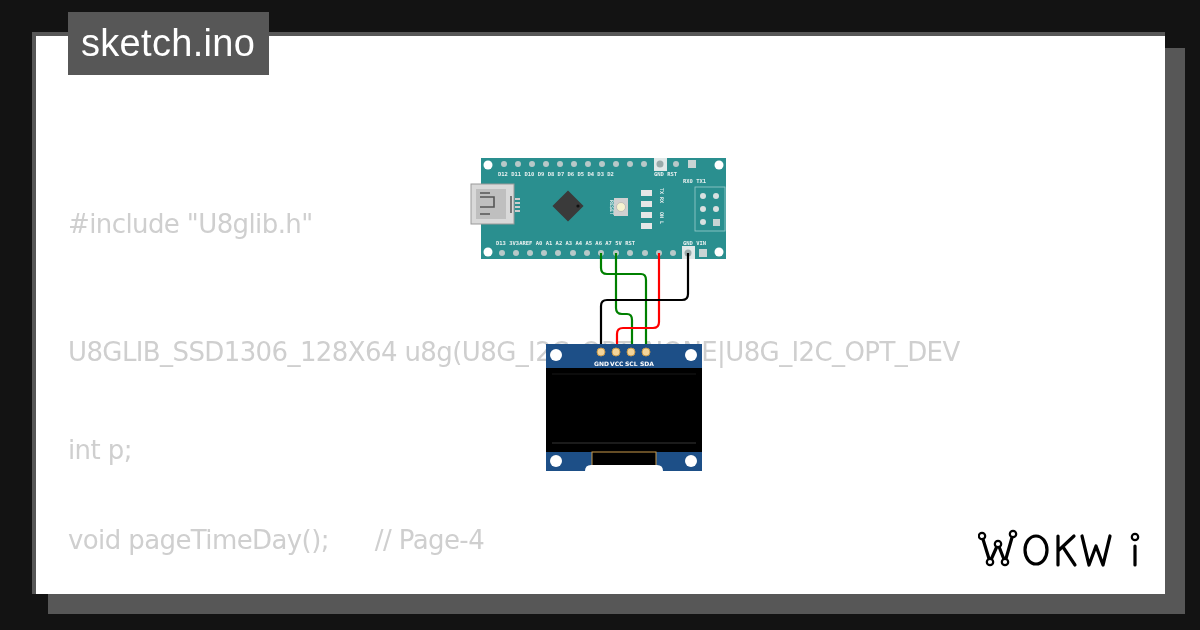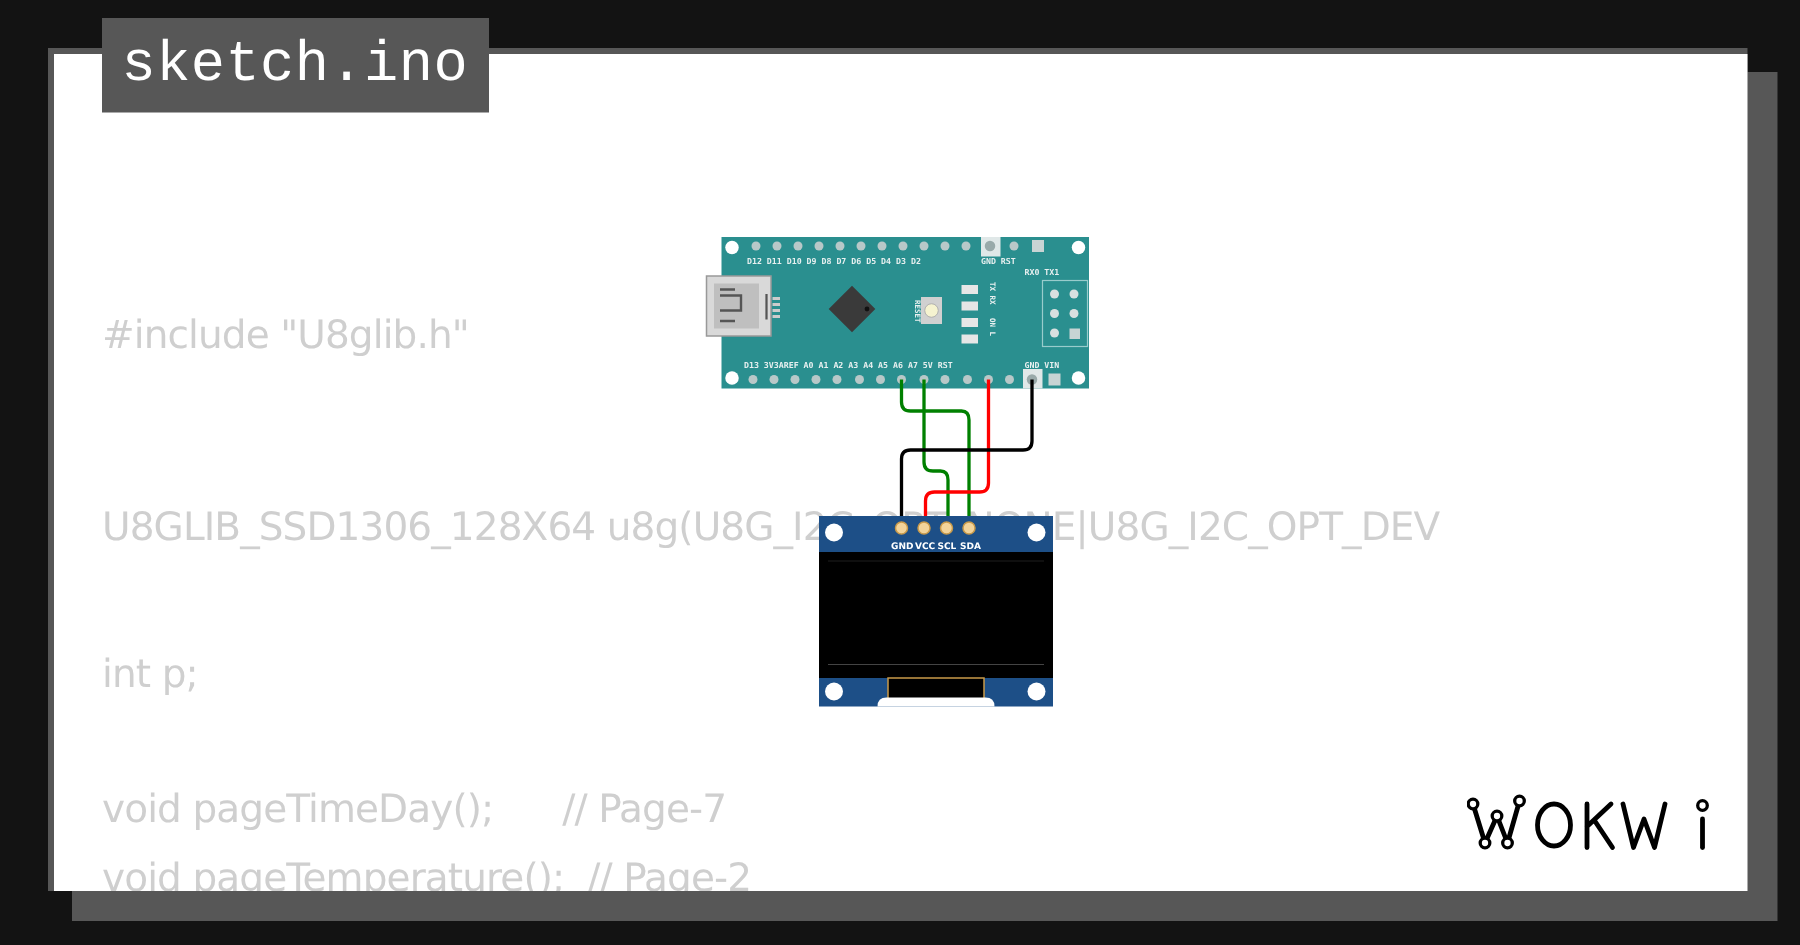--- a/index.html
+++ b/index.html
@@ -16,21 +16,21 @@
     position: absolute; left: 32px; top: 32px;
     width: 1133px; height: 562px; background: #575757;
   }
   .card-inner {
     position: absolute; left: 4px; top: 4px; right: 0; bottom: 0;
     background: #ffffff; overflow: hidden;
   }
   .title-tag {
     position: absolute; left: 68px; top: 12px; height: 63px;
     padding: 0 14px 0 13px; background: #575757; color: #ffffff;
-    font-family: Liberation Mono, monospace; font-size: 38px;
+    font-family: Liberation Sans, sans-serif; font-size: 38px;
     line-height: 63px; z-index: 5; letter-spacing: 0.3px;
   }
   .code {
     position: absolute; left: 32px; top: 0; right: 32px;
     color: #cfcfcf; font-family: "DejaVu Sans", sans-serif;
     font-size: 26px; white-space: pre; letter-spacing: -0.6px;
   }
   .code .line { position: absolute; left: 0; height: 40px; line-height: 40px; overflow: hidden; }
   .code .line.wide { width: 1064px; }
   .circuit { position: absolute; left: 0; top: 0; width: 1200px; height: 630px; z-index: 3; pointer-events: none; }
@@ -42,22 +42,21 @@
 </head>
 <body>
 
 <div class="shadow"></div>
 <div class="card">
   <div class="card-inner">
     <div class="code">
       <div class="line" style="top:168px">#include "U8glib.h"</div>
       <div class="line wide" style="top:296px">U8GLIB_SSD1306_128X64 u8g(U8G_I2C_OPT_NONE|U8G_I2C_OPT_DEV</div>
       <div class="line" style="top:394px">int p;</div>
-      <div class="line" style="top:484px">void pageTimeDay();      // Page-7</div>
-      <div class="line" style="top:530px">void pageTemperature();  // Page-2</div>
+      <div class="line" style="top:484px">void pageTimeDay();      // Page-4</div>
     </div>
   </div>
 </div>
 
 <div class="title-tag">sketch.ino</div>
 
 <svg class="circuit" viewBox="0 0 1200 630" xmlns="http://www.w3.org/2000/svg">
 
   <g>
     <rect x="481" y="158" width="245" height="101" fill="#2a8f8f"></rect>

